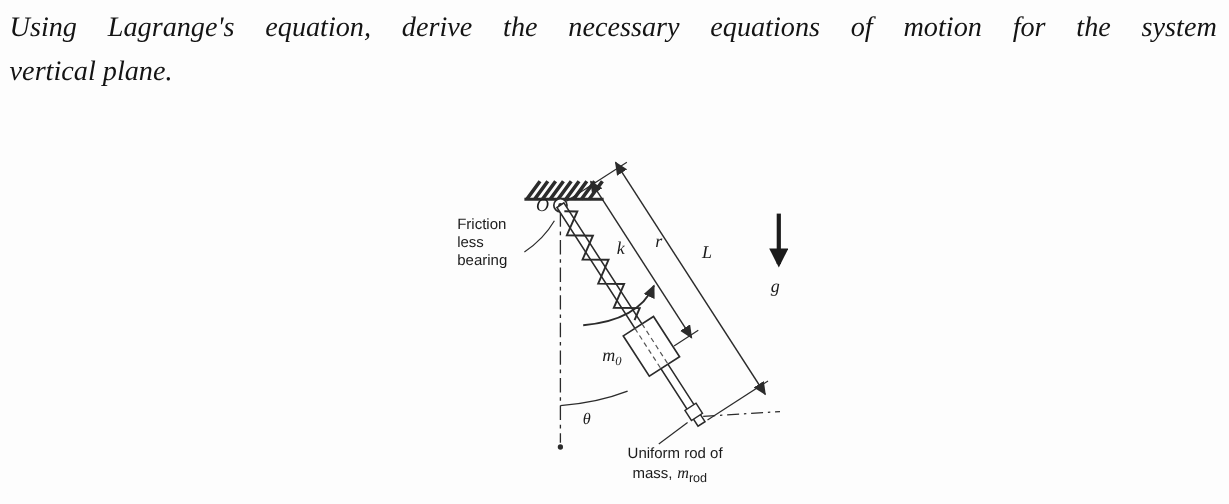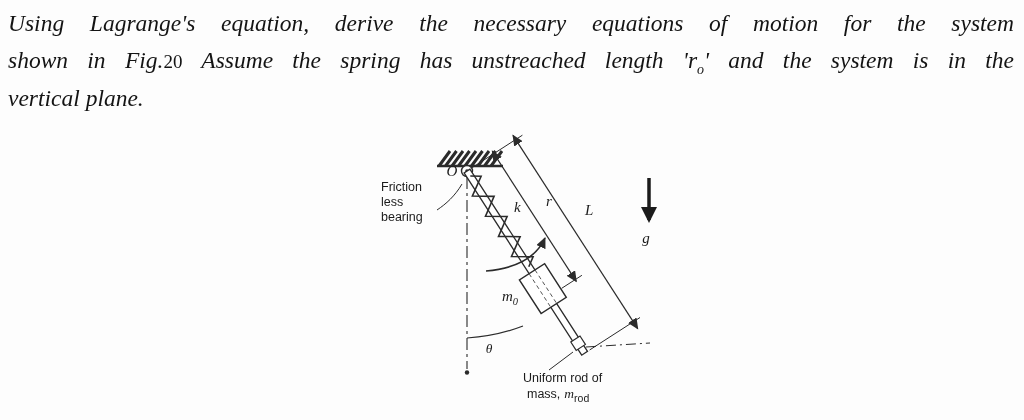--- a/index.html
+++ b/index.html
@@ -25,23 +25,20 @@
   .smallsub { font-size:10.5px; }
 </style>
 </head>
 <body>
 
 <div class="page">
 
   <div class="problem">
     <div class="pline just">
       <span>Using Lagrange's equation, derive the necessary equations of motion for the system</span>
-    </div>
-    <div class="pline just">
-      <span>shown in Fig.</span><span class="fignum">20</span><span> Assume the spring has unstreached length 'r</span><sub class="rsub">o</sub><span>' and the system is in the</span>
     </div>
     <div class="pline">
       <span>vertical plane.</span>
     </div>
   </div>
 
   <svg class="fig" width="1024" height="420" viewBox="0 0 1024 420">
     <defs>
       <marker id="arr" markerUnits="userSpaceOnUse" markerWidth="12" markerHeight="10" refX="10" refY="5" orient="auto-start-reverse">
         <path d="M0,0 L11,5 L0,10 z" fill="#2b2b2b"></path>

